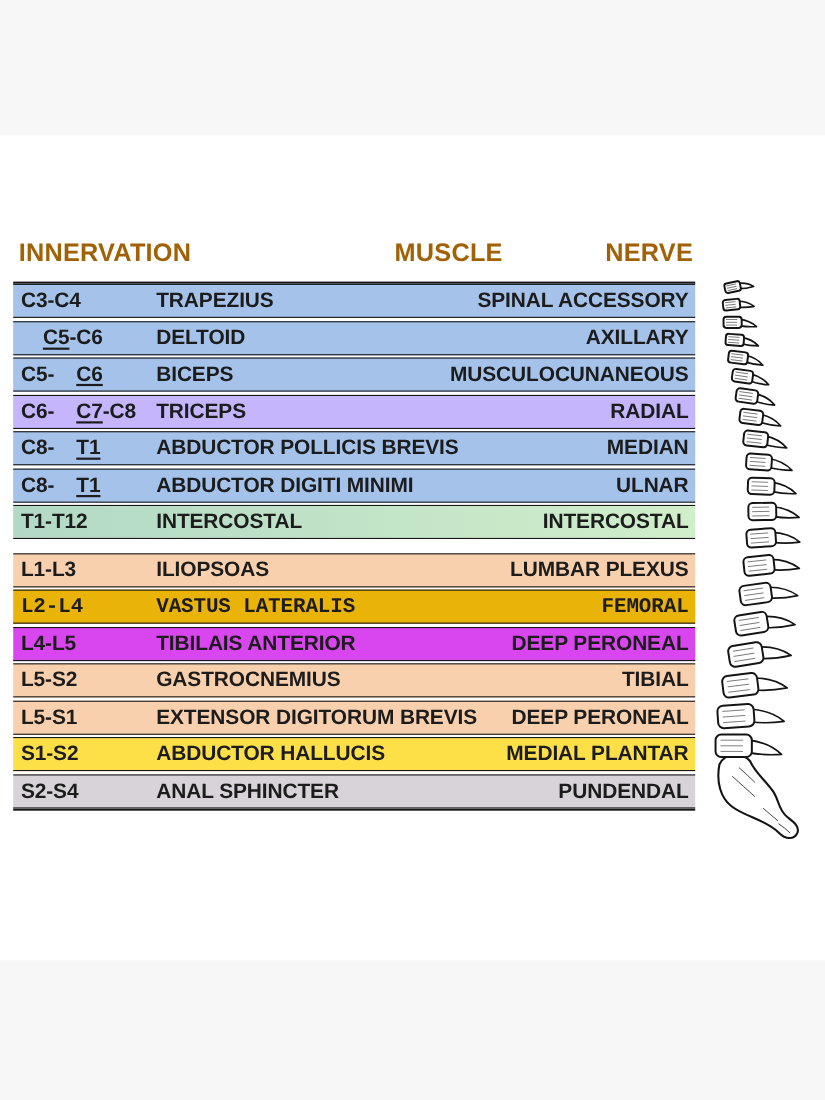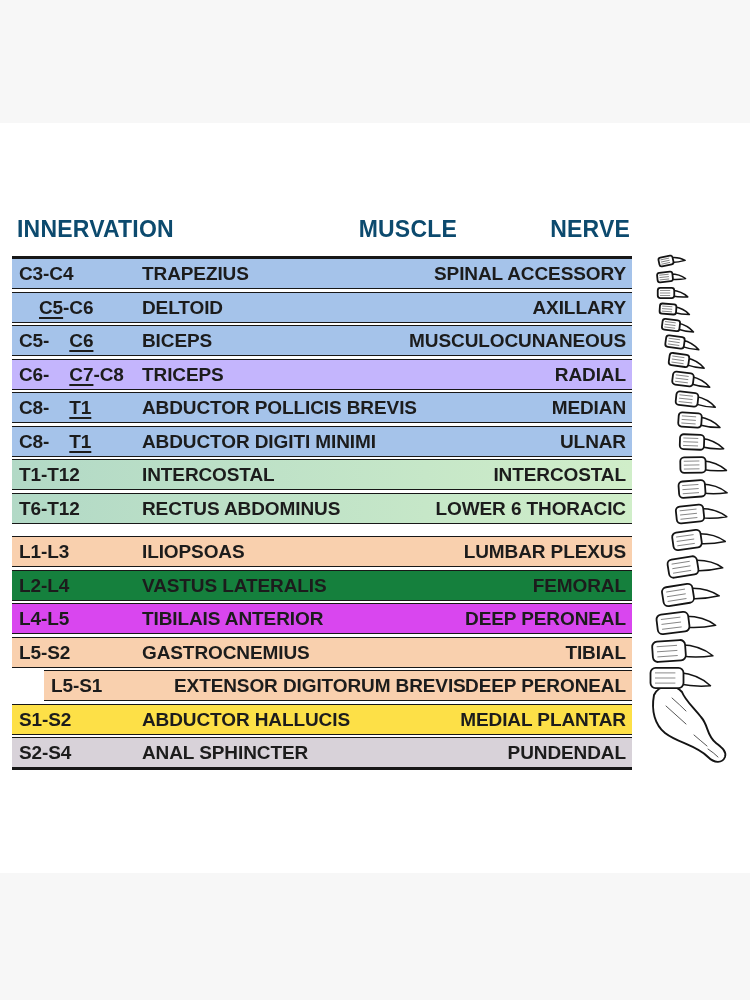--- a/index.html
+++ b/index.html
@@ -7,21 +7,21 @@
     position:relative;width:750px;height:1000px;overflow:hidden;
     background:#f7f7f7;
     font-family:"Liberation Sans",sans-serif;
   }
   .canvas{
     position:absolute;top:123px;left:0;width:750px;height:750px;background:#ffffff;
   }
   
   .hdr{
     position:absolute;top:90px;left:12px;width:620px;height:32px;line-height:32px;
-    font-size:23px;font-weight:700;color:#0c4a6e;letter-spacing:.2px;white-space:nowrap;
+    font-size:23px;font-weight:700;color:#a16207;letter-spacing:.2px;white-space:nowrap;
   }
   .hdr .c-inn{position:absolute;left:5px;top:0;}
   .hdr .c-mus{position:absolute;left:130px;right:175px;top:0;text-align:right;}
   .hdr .c-nrv{position:absolute;right:2px;top:0;}
   
   .tbl{
     position:absolute;top:133px;left:12px;width:620px;
     display:flex;flex-direction:column;gap:2.5px;
     border-top:2px solid #171717;border-bottom:2px solid #171717;
   }
@@ -83,46 +83,41 @@
         <div class="row" style="background: rgb(165, 195, 234);">
           <span class="c-inn"><span>C8-</span><span class="u">T1</span></span>
           <span class="c-mus">ABDUCTOR DIGITI MINIMI</span>
           <span class="c-nrv">ULNAR</span>
         </div>
         <div class="row" style="background: linear-gradient(90deg, rgb(178, 217, 198), rgb(208, 238, 201));">
           <span class="c-inn"><span>T1-T12</span></span>
           <span class="c-mus">INTERCOSTAL</span>
           <span class="c-nrv">INTERCOSTAL</span>
         </div>
-        <div class="row" style="background: linear-gradient(90deg, rgb(178, 217, 198), rgb(208, 238, 201));">
-          <span class="c-inn"><span>T6-T12</span></span>
-          <span class="c-mus">RECTUS ABDOMINUS</span>
-          <span class="c-nrv">LOWER 6 THORACIC</span>
-        </div>
         <div class="row" style="background: rgb(249, 208, 174); margin-top: 10px;">
           <span class="c-inn"><span>L1-L3</span></span>
           <span class="c-mus">ILIOPSOAS</span>
           <span class="c-nrv">LUMBAR PLEXUS</span>
         </div>
-        <div class="row" style="background: #15803d;">
+        <div class="row" style="background: #eab308; font-family: Liberation Mono, monospace;">
           <span class="c-inn"><span>L2-L4</span></span>
           <span class="c-mus">VASTUS LATERALIS</span>
           <span class="c-nrv">FEMORAL</span>
         </div>
         <div class="row" style="background: #d946ef;">
           <span class="c-inn"><span>L4-L5</span></span>
           <span class="c-mus">TIBILAIS ANTERIOR</span>
           <span class="c-nrv">DEEP PERONEAL</span>
         </div>
         <div class="row" style="background: rgb(249, 208, 174);">
           <span class="c-inn"><span>L5-S2</span></span>
           <span class="c-mus">GASTROCNEMIUS</span>
           <span class="c-nrv">TIBIAL</span>
         </div>
-        <div class="row" style="background: rgb(249, 208, 174); margin-left: 32px;">
+        <div class="row" style="background: rgb(249, 208, 174);">
           <span class="c-inn"><span>L5-S1</span></span>
           <span class="c-mus">EXTENSOR DIGITORUM BREVIS</span>
           <span class="c-nrv">DEEP PERONEAL</span>
         </div>
         <div class="row" style="background: #fde047;">
           <span class="c-inn"><span>S1-S2</span></span>
           <span class="c-mus">ABDUCTOR HALLUCIS</span>
           <span class="c-nrv">MEDIAL PLANTAR</span>
         </div>
         <div class="row" style="background: rgb(216, 210, 217);">

